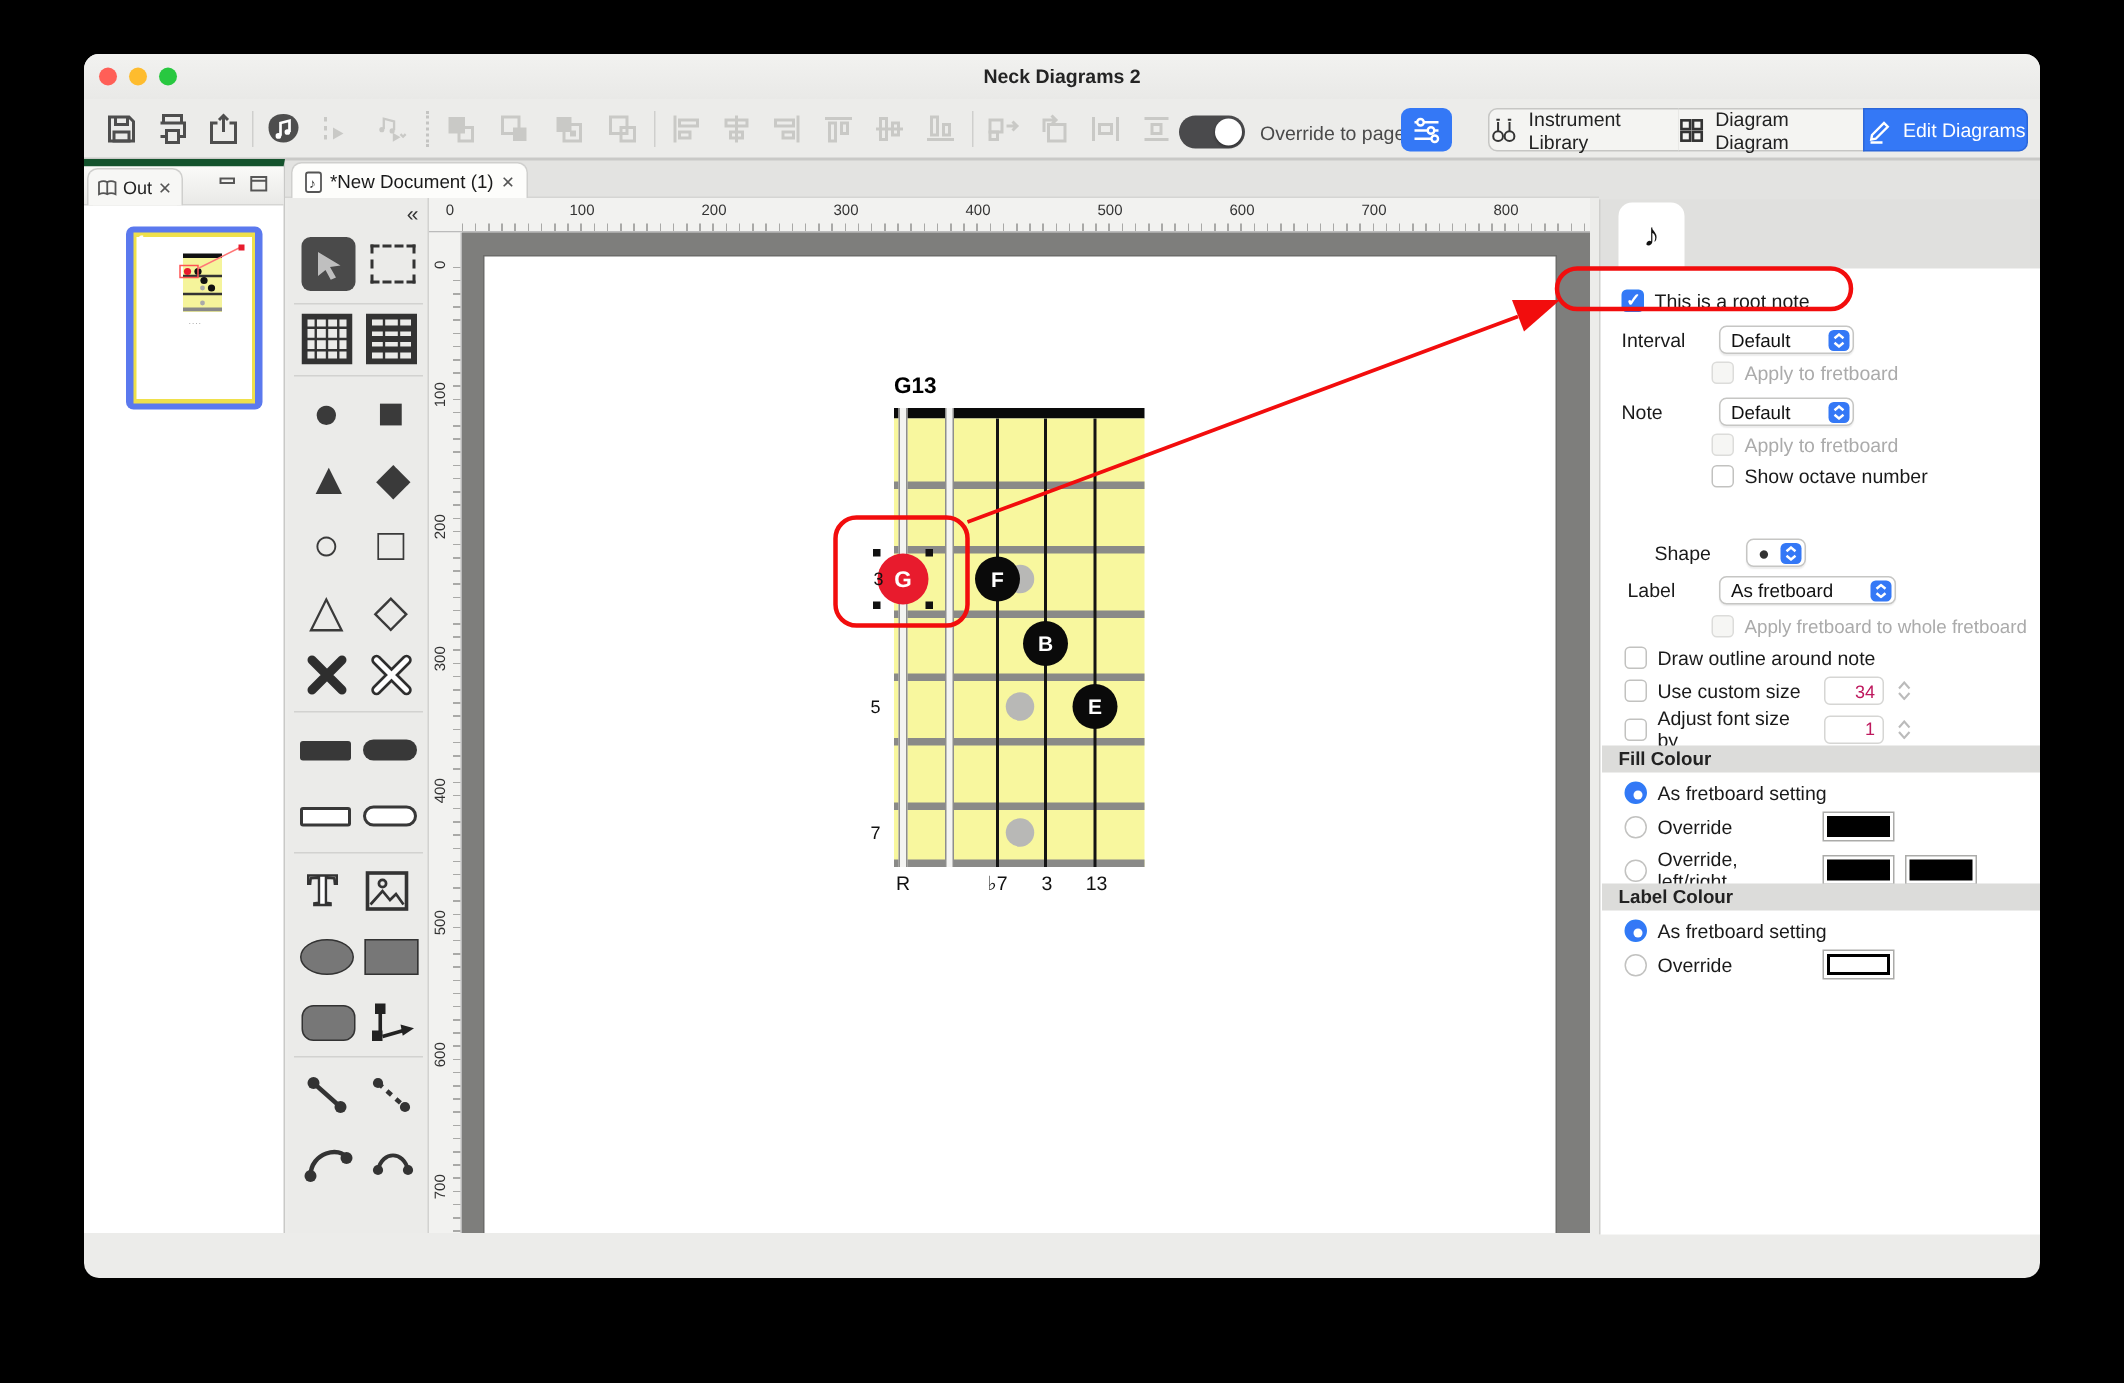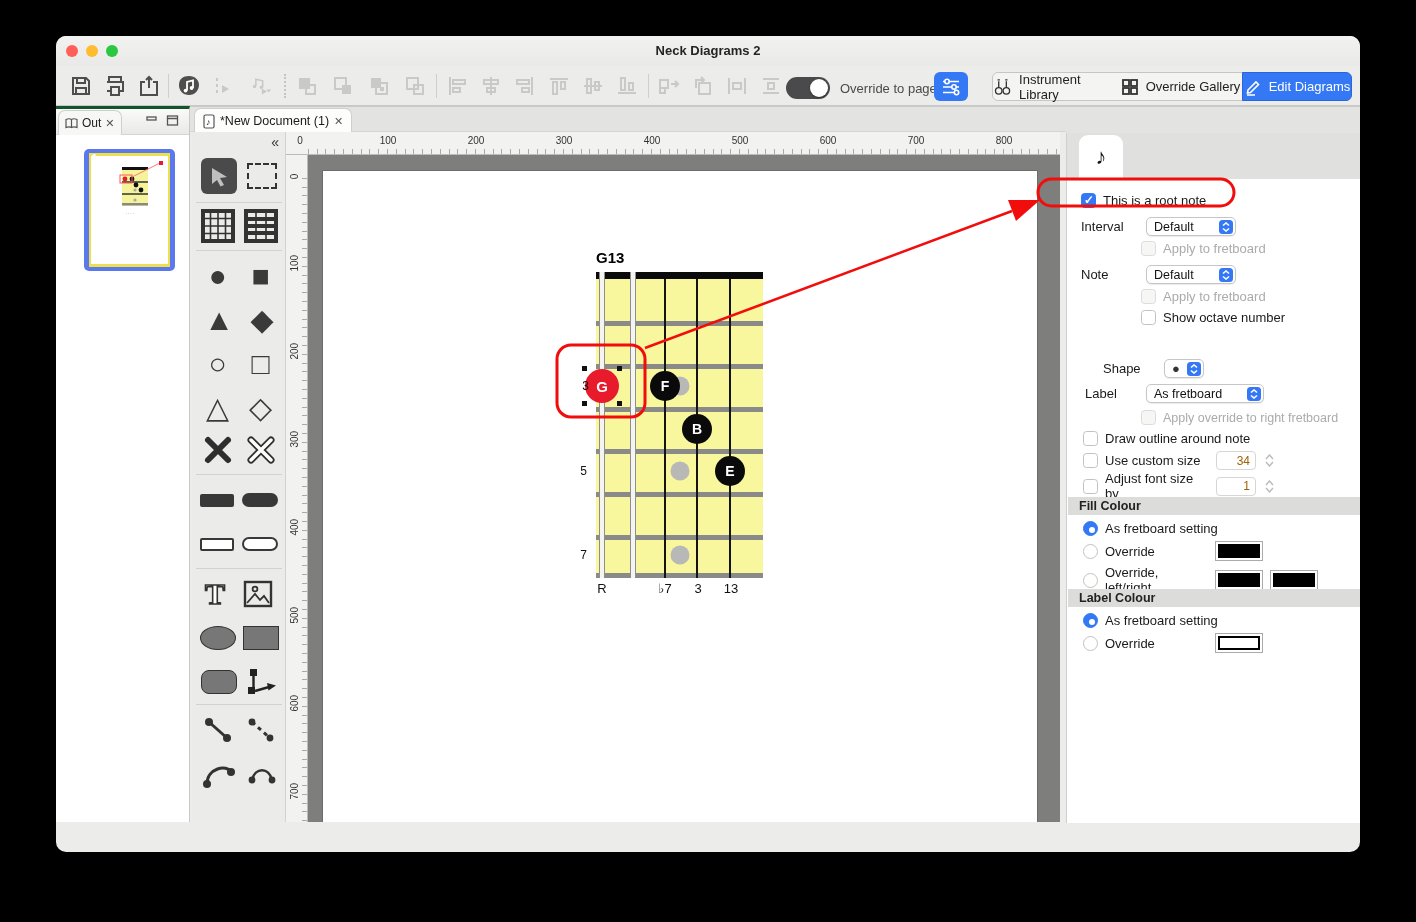--- a/index.html
+++ b/index.html
@@ -33,21 +33,21 @@
   .seg { position:absolute; top:6px; height:29px; display:flex; align-items:center; gap:7px; justify-content:center;
          background:#F4F4F2; border:1px solid #C6C6C4; font-size:13px; color:#222; }
   .seg.first { left:936px; width:128px; border-radius:6px 0 0 6px; }
   .seg.mid { left:1063px; width:124px; border-left:none; }
   .seg.active { left:1186px; width:110px; border-radius:0 6px 6px 0; background:var(--accent-blue,#3478F6); border-color:#2B66D9; color:#fff; }
 
   
   .main { position:absolute; left:0; top:70px; width:100%; height:716px; background:#ECECEA; }
 
   
-  .left-panel { position:absolute; left:0; top:0; width:134px; height:716px; background:#fff; border-right:1px solid #C9C9C7; border-top:3px solid #14532d;}
+  .left-panel { position:absolute; left:0; top:0; width:134px; height:716px; background:#fff; border-right:1px solid #C9C9C7; border-top:5px solid #14532d;}
   .lp-header { position:absolute; left:0; top:0; width:100%; height:26px; background:linear-gradient(#FAFAF8,#E9E9E7); border-bottom:1px solid #D5D5D3; }
   .lp-tab { position:absolute; left:2px; top:1px; height:25px; padding:0 6px; display:flex; align-items:center; gap:4px;
             background:#F7F7F5; border:1px solid #CFCFCD; border-bottom:none; border-radius:7px 7px 0 0; font-size:12px; color:#222; }
   .mini-wbtn { position:absolute; top:6px; width:13px; height:11px; }
   .thumb { position:absolute; left:28px; top:40px; width:91px; height:122px; background:#5B79EE; border-radius:5px; }
   .thumb .pageno { position:absolute; left:7px; top:3px; color:#fff; font-size:12px; font-weight:bold; }
   .thumb .yellow { position:absolute; left:5px; top:4px; right:5px; bottom:4px; background:#EFE04B; }
   .thumb .paper { position:absolute; left:7px; top:7px; right:7px; bottom:7px; background:#fff; }
 
   
@@ -110,21 +110,21 @@
   .cb.checked { background:var(--accent-blue,#2F7CF6); border-color:#2F7CF6; }
   .cb.checked::after { content:"✓"; position:absolute; left:2px; top:-1px; color:#fff; font-size:12px; font-weight:bold; }
   .cb.disabled { background:#F6F6F4; border-color:#DCDCDA; }
   .radio { width:15px; height:15px; border-radius:50%; border:1px solid #C2C2C0; background:#fff; flex:0 0 auto; position:relative; }
   .radio.sel { background:var(--accent-blue,#2F7CF6); border-color:#2F7CF6; }
   .radio.sel::after { content:""; position:absolute; left:4.5px; top:4.5px; width:6px; height:6px; border-radius:50%; background:#fff; }
   .select { height:19px; background:#FFF; border:1px solid #C6C6C4; border-radius:5px; box-shadow:0 1px 1px rgba(0,0,0,.08);
             display:flex; align-items:center; font-size:12.5px; color:#111; padding-left:7px; position:relative; }
   .stepper { position:absolute; right:2px; top:1.5px; width:14px; height:14px; border-radius:3.5px; background:var(--accent-blue,#2F7CF6); display:flex; align-items:center; justify-content:center; }
   .sect { position:absolute; left:1px; width:292px; height:18px; background:#DCDCDA; display:flex; align-items:center; padding-left:11px; font-size:12.5px; font-weight:bold; color:#222; }
-  .numfield { width:40px; height:19px; border:1px solid #D6D6D4; border-radius:4px; background:#FFF; color:#a16207; font-size:12px; display:flex; align-items:center; justify-content:flex-end; padding-right:5px; }
+  .numfield { width:40px; height:19px; border:1px solid #D6D6D4; border-radius:4px; background:#FFF; color:#be185d; font-size:12px; display:flex; align-items:center; justify-content:flex-end; padding-right:5px; }
   .updn { display:flex; flex-direction:column; gap:1px; margin-left:2px; }
   .swatch { height:20px; border:1px solid #ABABA9; background:#fff; padding:2px; }
   .swatch .fillc { width:100%; height:100%; background:#000; }
   .swatch .fillw { width:100%; height:100%; background:#fff; border:2px solid #000; }
 
   
   .statusbar { position:absolute; left:0; top:786px; width:100%; height:30px; background:#E9E9E7; border-top:1px solid #C9C9C7; }
   .grip { position:absolute; top:6px; width:2px; height:18px; border-left:2px dotted #BDBDBB; }
   .zoomtxt { position:absolute; left:1107px; top:8px; font-size:12px; color:#333; }
   .slider { position:absolute; left:1148px; top:13px; width:140px; height:4px; border-radius:2px; background:#C8C8C6; }
@@ -305,21 +305,21 @@
       </svg>
       <span>Instrument Library</span>
     </div>
     <div class="seg mid">
       <svg width="18" height="18" viewBox="0 0 18 18" fill="none" stroke="#333" stroke-width="1.8">
         <rect x="2" y="2" width="6" height="6"></rect>
             <rect x="10" y="2" width="6" height="6"></rect>
             <rect x="2" y="10" width="6" height="6"></rect>
             <rect x="10" y="10" width="6" height="6"></rect>
       </svg>
-      <span>Override Gallery</span>
+      <span>Diagram Diagram</span>
     </div>
     <div class="seg active">
       <svg width="18" height="18" viewBox="0 0 18 18" fill="none" stroke="#fff" stroke-width="1.6">
         <path d="M4 12l8-8 2.5 2.5-8 8L3.5 15zM3 17h8"></path>
       </svg>
       <span>Edit Diagrams</span>
     </div>
   </div>
 
   <div class="main">
@@ -617,21 +617,21 @@
             <span>As fretboard</span>
             <div class="stepper">
                   <svg width="8" height="10" viewBox="0 0 8 10" fill="none" stroke="#fff" stroke-width="1.6">
                     <path d="M1 3.5L4 1l3 2.5M1 6.5L4 9l3-2.5"></path>
                   </svg>
                 </div>
           </div>
         </div>
         <div class="row gray" style="left:74px;top:231px;font-size:12.5px">
           <div class="cb disabled"></div>
-          <span>Apply override to right fretboard</span>
+          <span>Apply fretboard to whole fretboard</span>
         </div>
         <div class="row" style="left:16px;top:252px">
           <div class="cb"></div>
           <span>Draw outline around note</span>
         </div>
         <div class="row" style="left:16px;top:272px">
           <div class="cb"></div>
           <span style="width:104px">Use custom size</span>
           <div class="numfield">34</div>
           <div class="updn">

